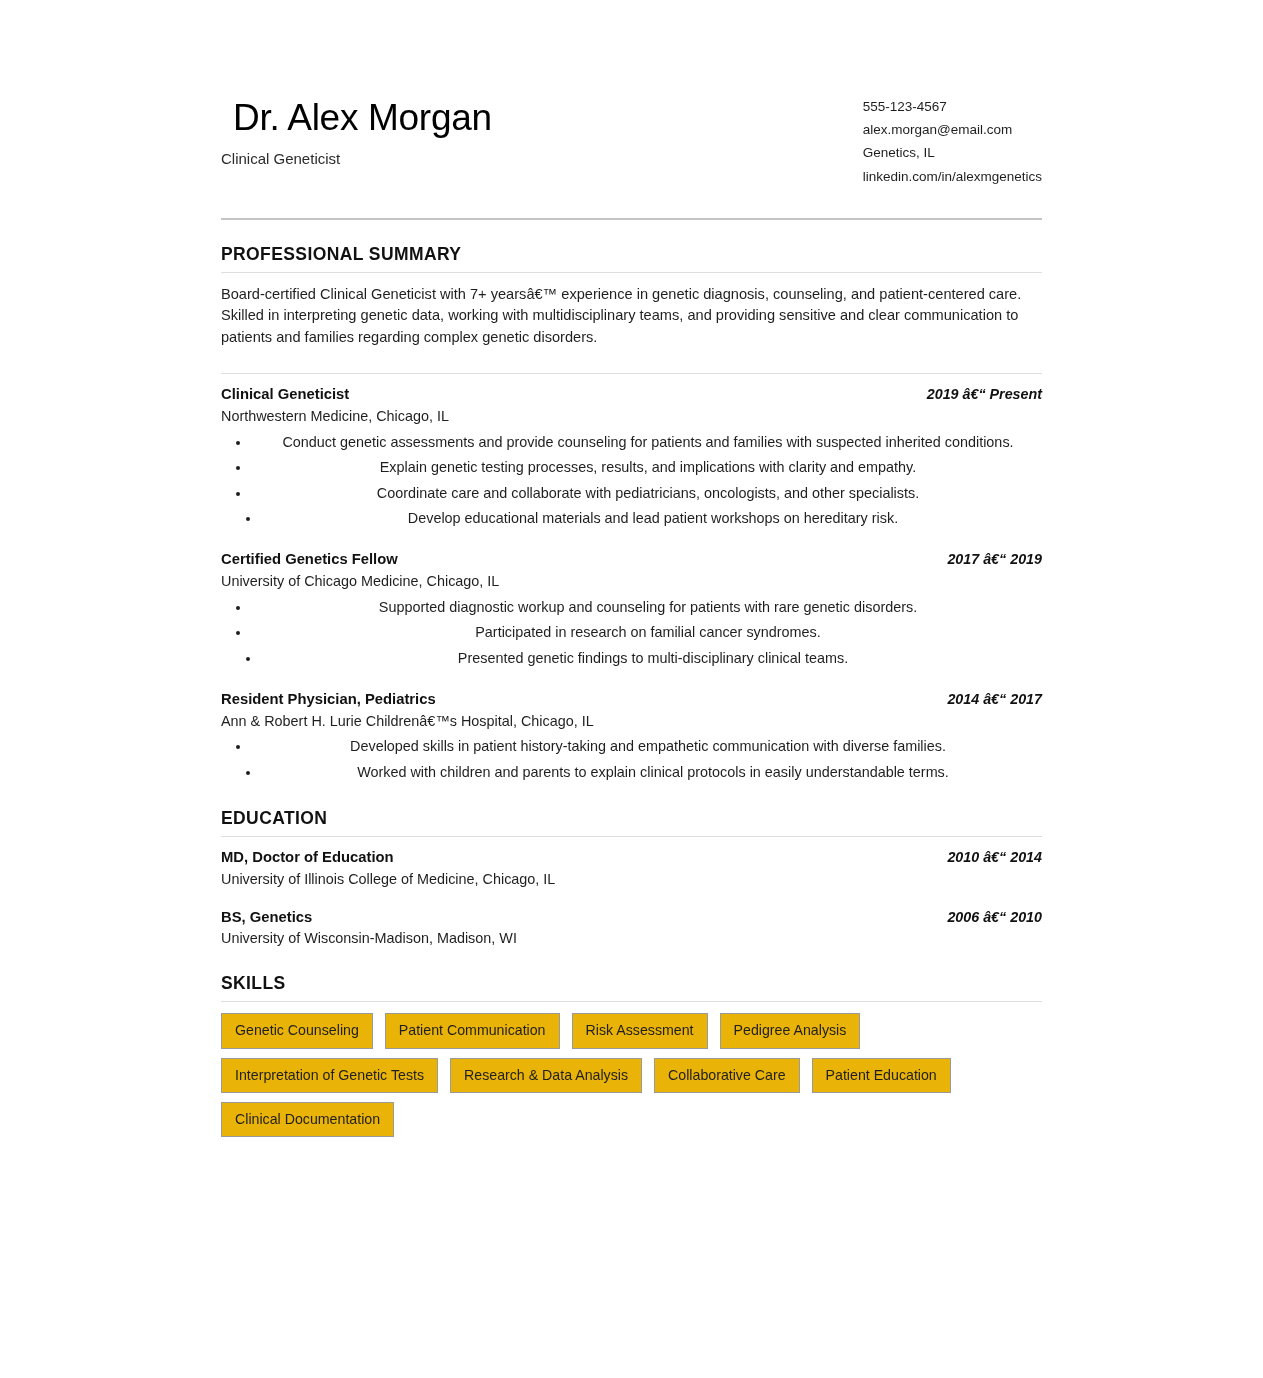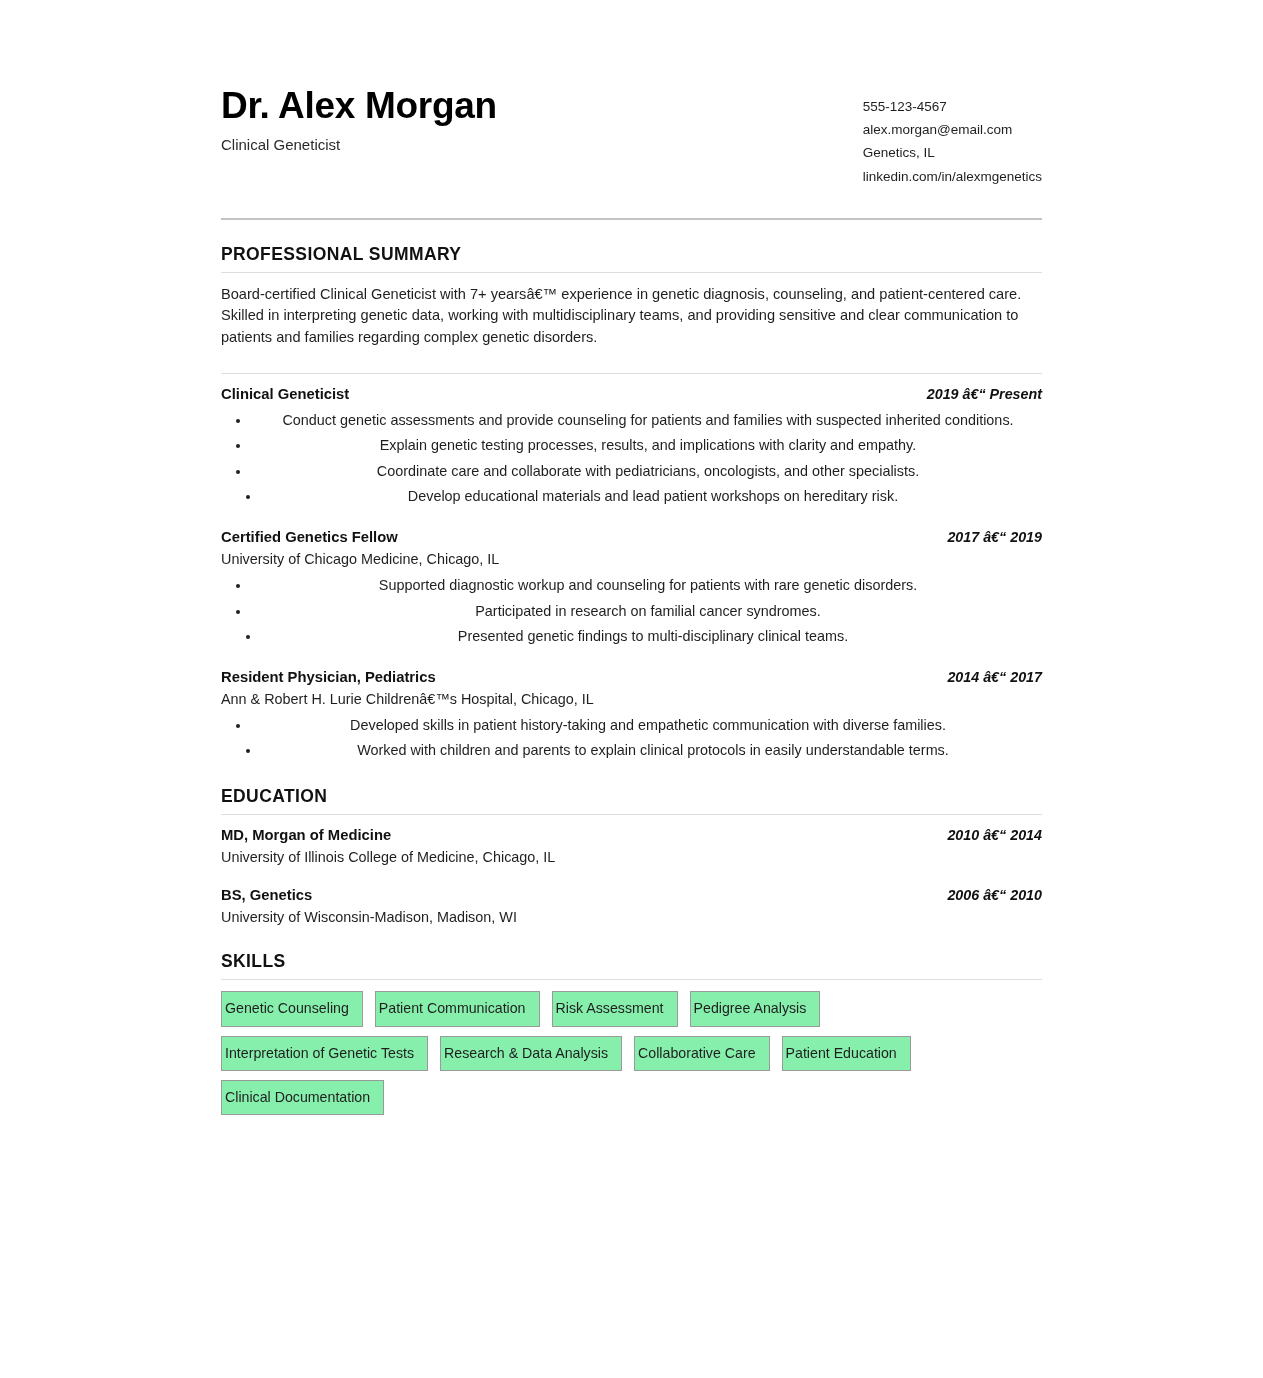--- a/index.html
+++ b/index.html
@@ -31,25 +31,25 @@
   
   .header {
     display: flex;
     justify-content: space-between;
     align-items: flex-start;
     padding-top: 82px;
   }
   .identity { padding-top: 4px; }
   .name {
     font-size: 37px;
-    font-weight: bold;
+    font-weight: normal;
     letter-spacing: -0.3px;
     line-height: 1.08;
     color: #000000;
-    margin: 0;
+    margin: 12px;
   }
   .title-line {
     font-size: 15px;
     color: #2b2b2b;
     margin-top: 10px;
     line-height: 1.2;
   }
   .contact {
     text-align: left;
     font-size: 13.5px;
@@ -146,25 +146,25 @@
 
   
   .skills-wrap {
     display: flex;
     flex-wrap: wrap;
     gap: 9px 12px;
     max-width: 800px;
   }
   .skill-tag {
     border: 1px solid #9a9a9a;
-    background: #86efac;
+    background: #eab308;
     font-size: 14.2px;
     line-height: 1;
     color: #1f1f1f;
-    padding: 9px 13px 10px 3px;
+    padding: 9px 13px 10px 13px;
     white-space: nowrap;
   }
 </style>
 </head>
 <body>
 
 <div class="page">
   <div class="sheet">
 
     <div class="header">
@@ -188,20 +188,21 @@
     </div>
 
     <div class="section">
       <div class="section-rule"></div>
 
       <div class="entry">
         <div class="entry-head">
           <div class="entry-role">Clinical Geneticist</div>
           <div class="entry-dates">2019 â€“ Present</div>
         </div>
+        <div class="entry-org">Northwestern Medicine, Chicago, IL</div>
         <ul class="bullets">
           <li>Conduct genetic assessments and provide counseling for patients and families with suspected inherited conditions.</li>
           <li>Explain genetic testing processes, results, and implications with clarity and empathy.</li>
           <li>Coordinate care and collaborate with pediatricians, oncologists, and other specialists.</li>
           <li>Develop educational materials and lead patient workshops on hereditary risk.</li>
         </ul>
       </div>
 
       <div class="entry">
         <div class="entry-head">
@@ -228,21 +229,21 @@
         </ul>
       </div>
     </div>
 
     <div class="section">
       <h2 class="section-title">EDUCATION</h2>
       <div class="section-rule"></div>
 
       <div class="edu-entry">
         <div class="entry-head">
-          <div class="entry-role">MD, Morgan of Medicine</div>
+          <div class="entry-role">MD, Doctor of Education</div>
           <div class="entry-dates">2010 â€“ 2014</div>
         </div>
         <div class="entry-org">University of Illinois College of Medicine, Chicago, IL</div>
       </div>
 
       <div class="edu-entry">
         <div class="entry-head">
           <div class="entry-role">BS, Genetics</div>
           <div class="entry-dates">2006 â€“ 2010</div>
         </div>

